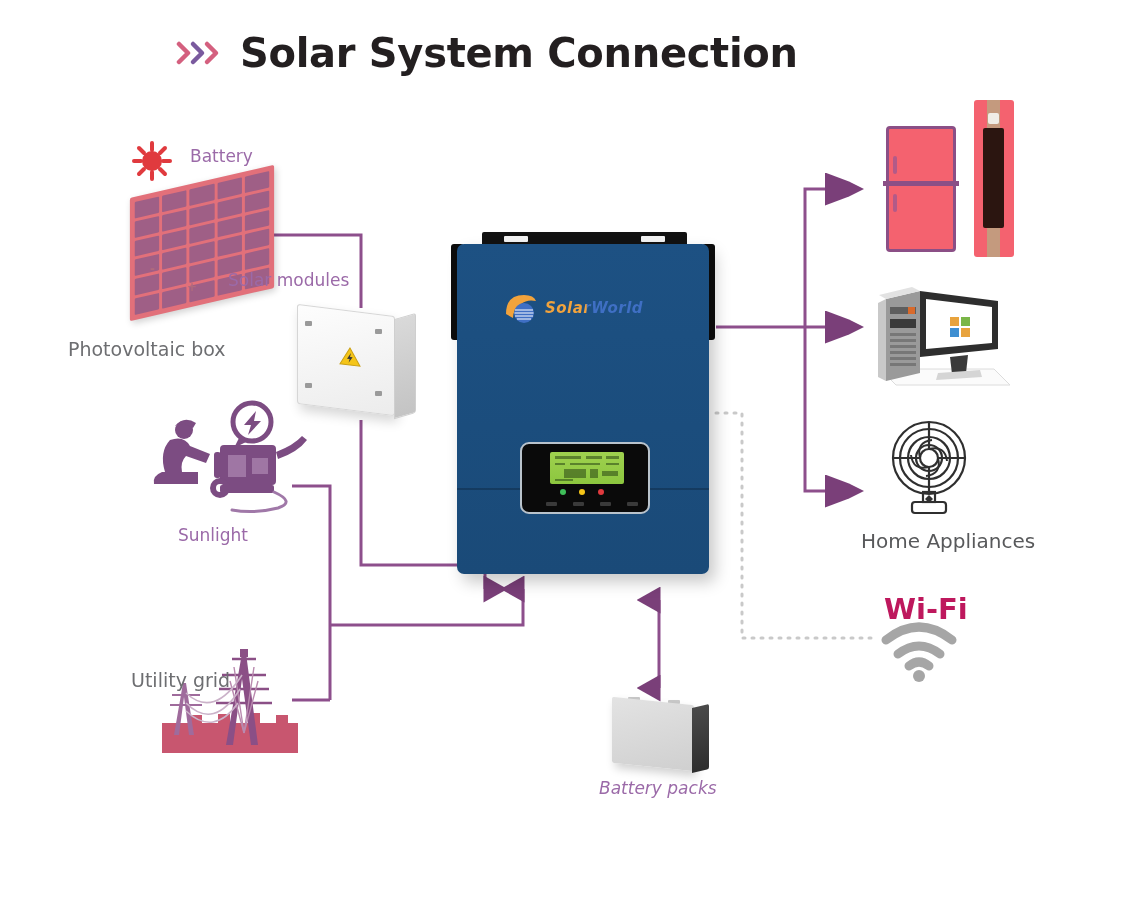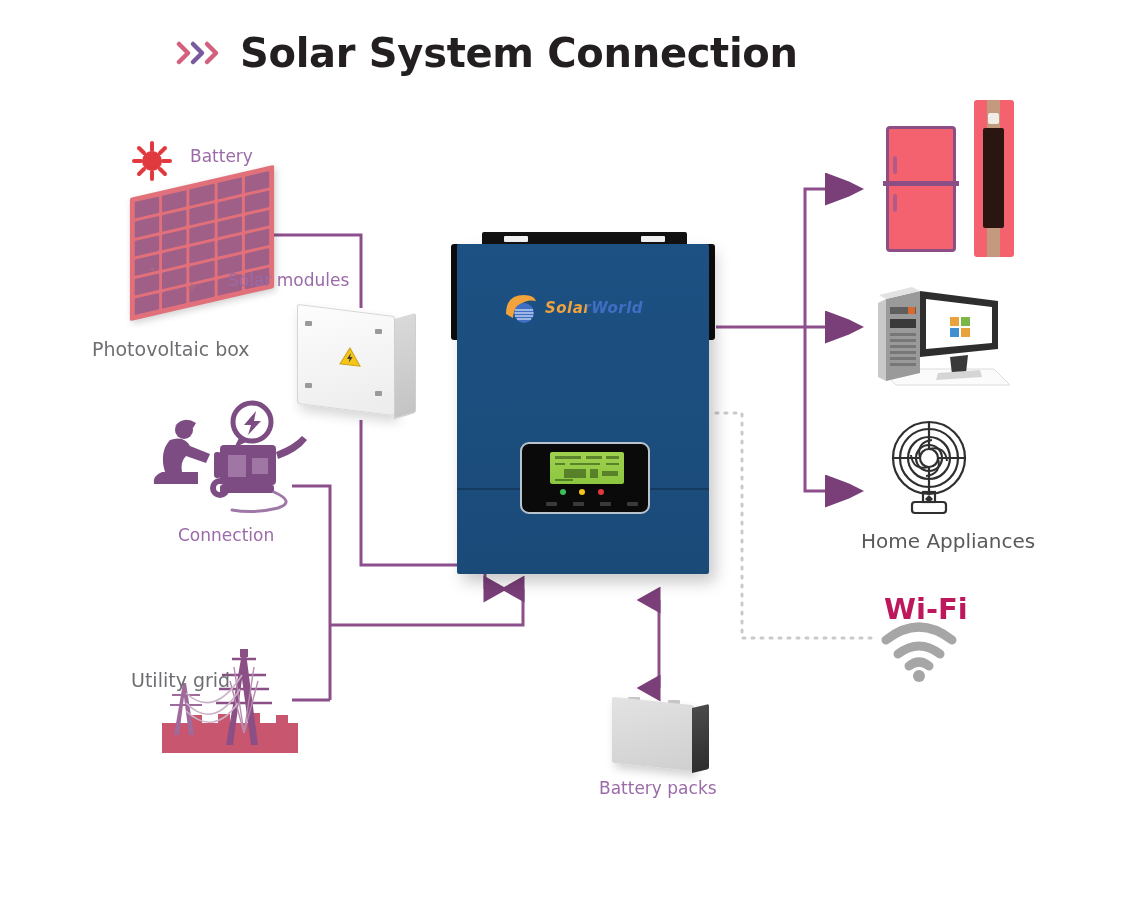--- a/index.html
+++ b/index.html
@@ -54,21 +54,21 @@
   .inv-bracket::after  { right: 22px; }
   .inv-side {
     position: absolute; top: 12px; width: 13px; height: 96px;
     background: #0d0d0d; border-radius: 3px;
   }
   .inv-side.l { left: 0px; }
   .inv-side.r { right: 0px; }
   .inv-body {
     position: absolute; left: 6px; top: 12px; right: 6px; bottom: 6px;
     background: linear-gradient(180deg,#1d5183 0%, #1b4d7d 55%, #1a4a78 100%);
-    border-radius: 2px;
+    border-radius: 7px;
     box-shadow: 6px 8px 16px rgba(0,0,0,.22);
   }
   .inv-seam {
     position:absolute; left:0; right:0; top: 244px; height:2px;
     background: rgba(0,0,0,.22);
   }
   .inv-logo { position: absolute; left: 46px; top: 48px; display:flex; align-items:center; gap:8px; }
   .inv-logo-text {
     font-size: 15px; font-weight: 700; font-style: italic;
     background: linear-gradient(90deg,#f2a33c 0%, #f2a33c 42%, #3f6fc4 43%, #3f6fc4 100%);
@@ -286,21 +286,21 @@
     <div class="pvb-screw" style="left:78px; top:24px;"></div>
     <div class="pvb-screw" style="left:8px; top:78px;"></div>
     <div class="pvb-screw" style="left:78px; top:86px;"></div>
     <div class="pvb-warn">
       <svg width="22" height="20" viewBox="0 0 22 20">
         <path d="M11,1 L21,18 L1,18 Z" fill="#f5c518" stroke="#caa014" stroke-width="1"></path>
         <path d="M12,6 L8,12 L10.6,12 L9.6,16 L13.6,10 L11,10 Z" fill="#3a3a3a"></path>
       </svg>
     </div>
   </div>
-  <div class="lbl lbl-gray" style="left:68px; top:338px;margin-left:24px;">Photovoltaic box</div>
+  <div class="lbl lbl-gray" style="left:68px; top:338px;">Photovoltaic box</div>
 
   <div id="generator">
     <svg width="165" height="125" viewBox="0 0 165 125">
       <g fill="#7c4c82">
 
         <circle cx="104" cy="22" r="19" fill="none" stroke="#7c4c82" stroke-width="5"></circle>
         <path d="M108,11 L96,25 L103,25 L100,35 L113,21 L106,21 Z"></path>
         <path d="M92,36 L86,48 L98,42 Z"></path>
 
         <circle cx="36" cy="30" r="9"></circle>
@@ -317,21 +317,21 @@
         <circle cx="72" cy="88" r="10"></circle>
         <circle cx="72" cy="88" r="4" fill="#ffffff"></circle>
 
         <path d="M128,52 q18,-7 26,-16 l5,4 q-9,12 -29,19 Z"></path>
         <rect x="72" y="85" width="54" height="8" rx="2"></rect>
       </g>
 
       <path d="M126,92 q22,10 4,16 q-24,6 -46,2" fill="none" stroke="#a078a8" stroke-width="3" stroke-linecap="round"></path>
     </svg>
   </div>
-  <div class="lbl lbl-purple" style="left:178px; top:525px;">Connection</div>
+  <div class="lbl lbl-purple" style="left:178px; top:525px;">Sunlight</div>
 
   <div id="utility-grid">
     <svg width="140" height="115" viewBox="0 0 140 115">
 
       <path d="M2,78 l0,30 136,0 0,-30 -10,0 0,-8 -12,0 0,8 -16,0 0,-10 -12,0 0,10 -18,0 0,-9 -12,0 0,9 -16,0 0,-8 -12,0 0,8 Z" fill="#c8566f"></path>
 
       <g fill="#8b4f86">
         <path d="M82,8 l4,0 12,92 -7,0 -9,-66 -9,66 -7,0 Z"></path>
         <rect x="80" y="4" width="8" height="8"></rect>
       </g>
@@ -414,21 +414,21 @@
       </div>
     </div>
   </div>
 
   <div id="battery">
     <div class="bat-tab" style="left:16px; top:0px;"></div>
     <div class="bat-tab" style="left:56px; top:3px;"></div>
     <div class="bat-face"></div>
     <div class="bat-side"></div>
   </div>
-  <div class="lbl lbl-purple" style="left:599px; top:778px;">Battery packs</div>
+  <div class="lbl lbl-purple" style="left:599px; top:778px;font-style:italic;">Battery packs</div>
 
   <div id="fridge">
     <div class="fr-body"></div>
     <div class="fr-div"></div>
     <div class="fr-h" style="top:30px;"></div>
     <div class="fr-h" style="top:68px;"></div>
   </div>
 
   <div id="washer">
     <div class="wsh-body"></div>

